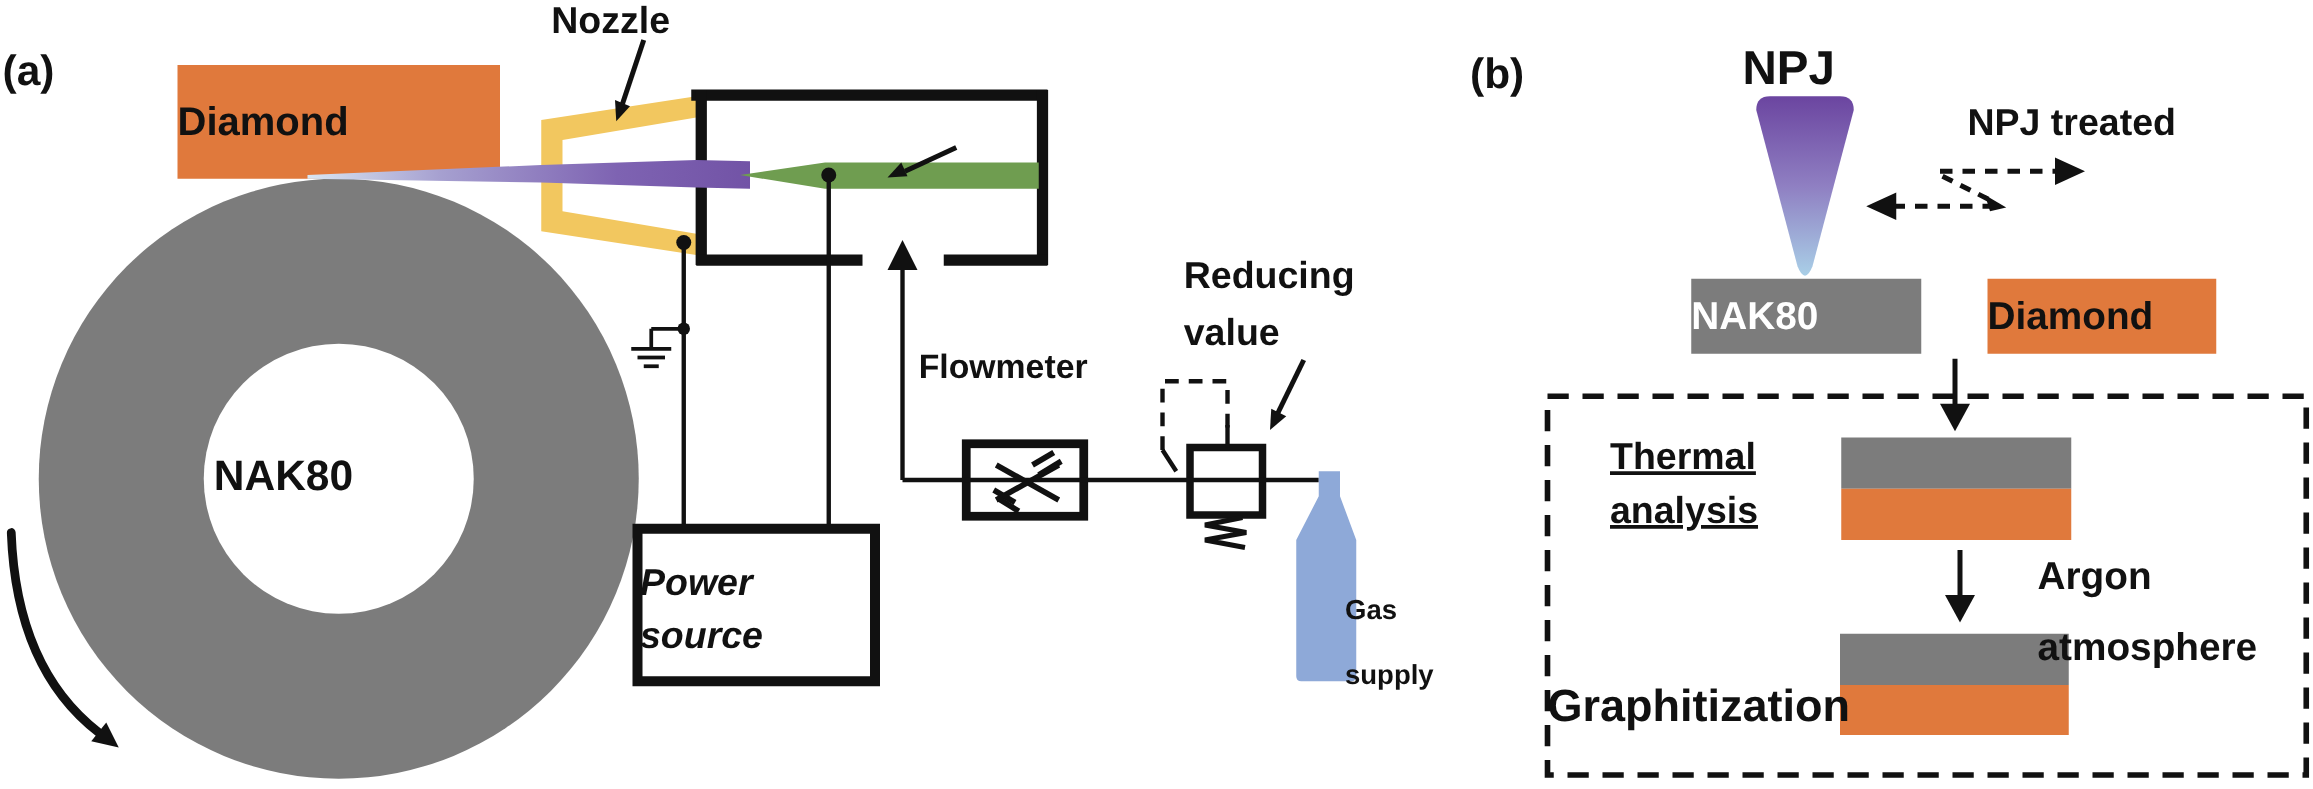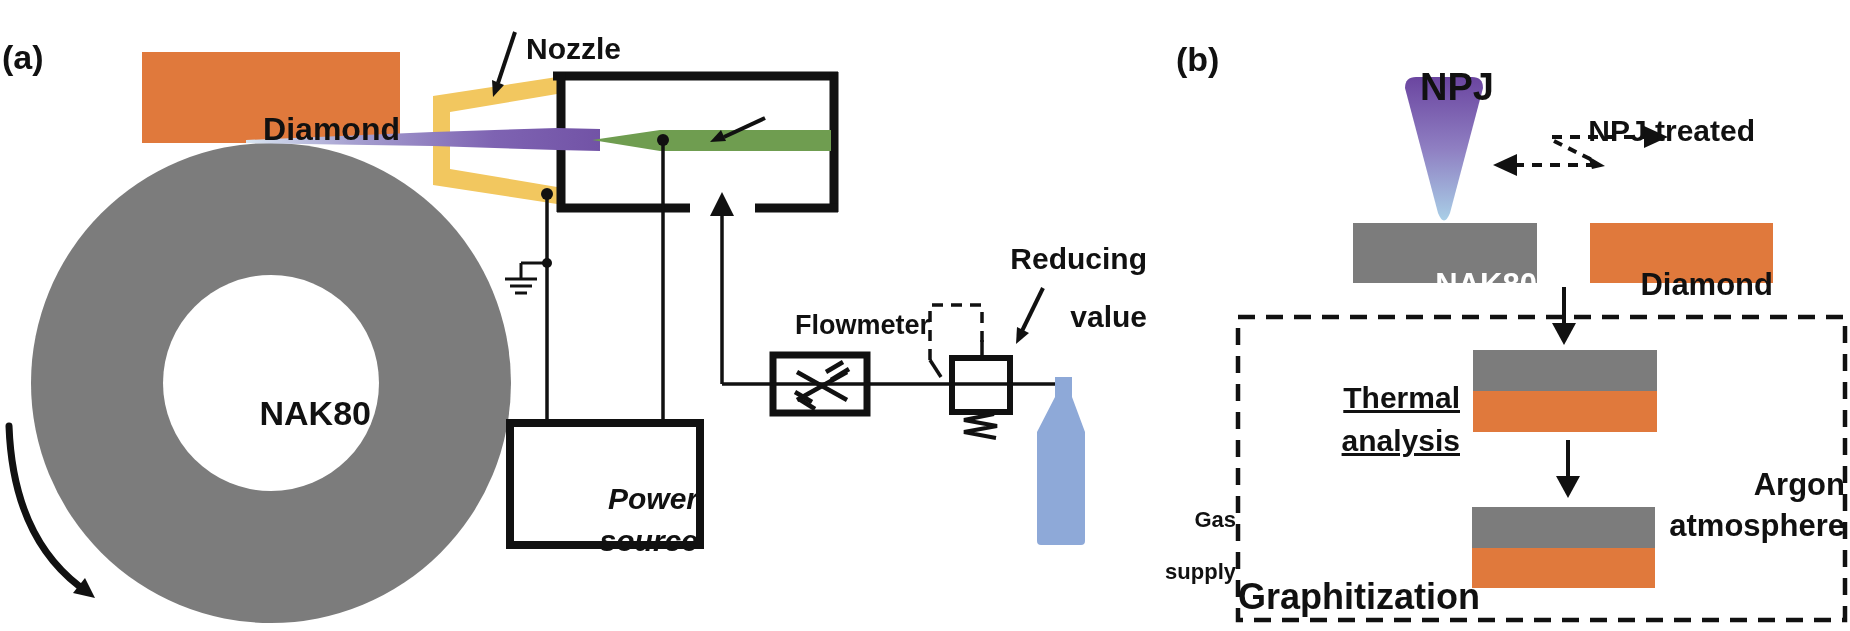--- a/index.html
+++ b/index.html
@@ -2,21 +2,21 @@
 <html><head>
 <meta charset="utf-8">
 <style>
   html,body{margin:0;padding:0;background:#fff;}
   #canvas{
     position:relative;width:1850px;height:631px;background:#fff;overflow:hidden;
     font-family:"Liberation Sans","DejaVu Sans",sans-serif;font-weight:700;color:#111;
   }
   #diagram-svg{position:absolute;left:0;top:0;}
   .lbl{position:absolute;white-space:pre-line;line-height:1.15;}
-  .ctr{text-align:right;margin-top:32px;}
+  .ctr{text-align:left;}
 </style>
 </head>
 <body>
 
 <div id="canvas">
 
 <svg id="diagram-svg" width="1850" height="631" viewBox="0 0 1850 631">
   <defs>
     <linearGradient id="beamGrad" x1="0" y1="0" x2="1" y2="0">
       <stop offset="0" stop-color="#D9E6F2"></stop>
@@ -135,37 +135,37 @@
 <div class="lbl ctr" style="left:441px;top:0px;width:180px;font-size:30px;">Nozzle</div>
 
 
 <div class="lbl ctr" style="left:171px;top:362px;width:200px;font-size:34px;">NAK80</div>
 
 <div class="lbl ctr" style="left:512px;top:446px;width:186px;font-size:30px;line-height:42px;font-style:italic;">Power
 source</div>
 
 <div class="lbl ctr" style="left:735px;top:278px;width:195px;font-size:27px;">Flowmeter</div>
 
-<div class="lbl ctr" style="left:947px;top:198px;width:200px;font-size:30px;line-height:58px;">Reducing
+<div class="lbl ctr" style="left:947px;top:198px;width:200px;font-size:30px;line-height:46px;">Reducing
 value</div>
 
 <div class="lbl ctr" style="left:1076px;top:462px;width:160px;font-size:22px;line-height:52px;">Gas
 supply</div>
 
 <div class="lbl" style="left:1176px;top:40px;font-size:34px;">(b)</div>
 
 <div class="lbl ctr" style="left:1394px;top:34px;width:100px;font-size:38px;">NPJ</div>
 
-<div class="lbl ctr" style="left:1540px;top:82px;width:215px;font-size:30px;">NPJ treated</div>
+<div class="lbl ctr" style="left:1574px;top:82px;width:215px;font-size:30px;">NPJ treated</div>
 
 <div class="lbl ctr" style="left:1353px;top:223px;width:184px;height:60px;line-height:60px;font-size:31px;color:#fff;">NAK80</div>
 
 <div class="lbl ctr" style="left:1590px;top:223px;width:183px;height:60px;line-height:60px;font-size:31px;">Diamond</div>
 
 <div class="lbl ctr" style="left:1288px;top:344px;width:172px;font-size:30px;line-height:43px;text-decoration:underline;">Thermal
 analysis</div>
 
 <div class="lbl ctr" style="left:1238px;top:544px;width:228px;font-size:36px;">Graphitization</div>
 
-<div class="lbl ctr" style="left:1630px;top:432px;width:215px;font-size:31px;line-height:41px;">Argon
+<div class="lbl ctr" style="left:1630px;top:432px;width:215px;font-size:31px;line-height:57px;">Argon
 atmosphere</div>
 
 </div>
 
 </body></html>

